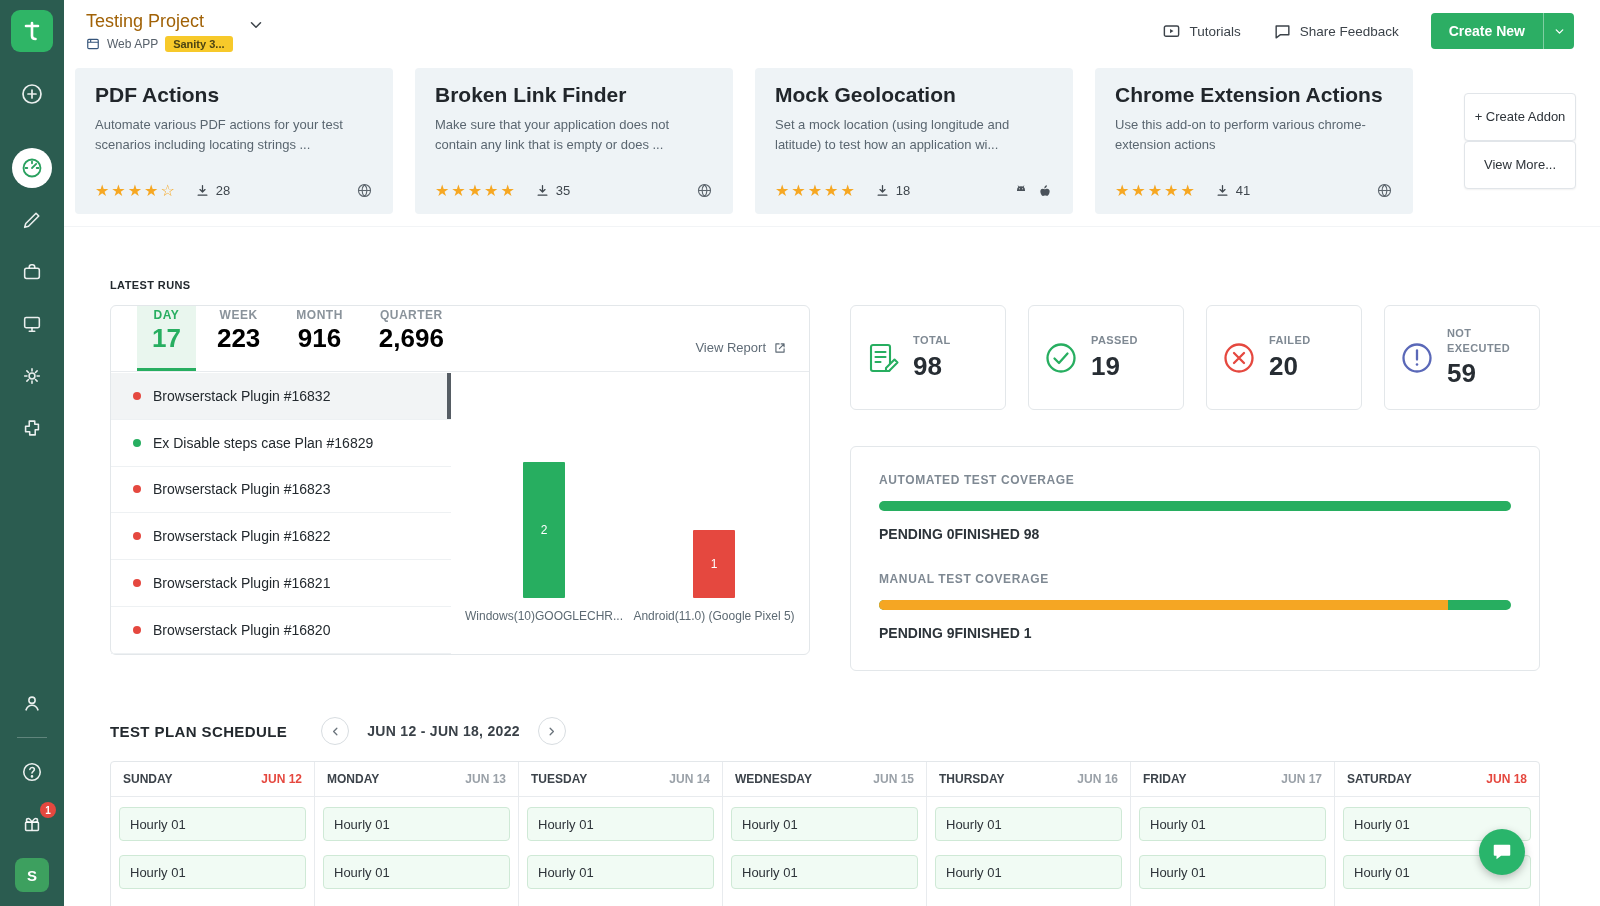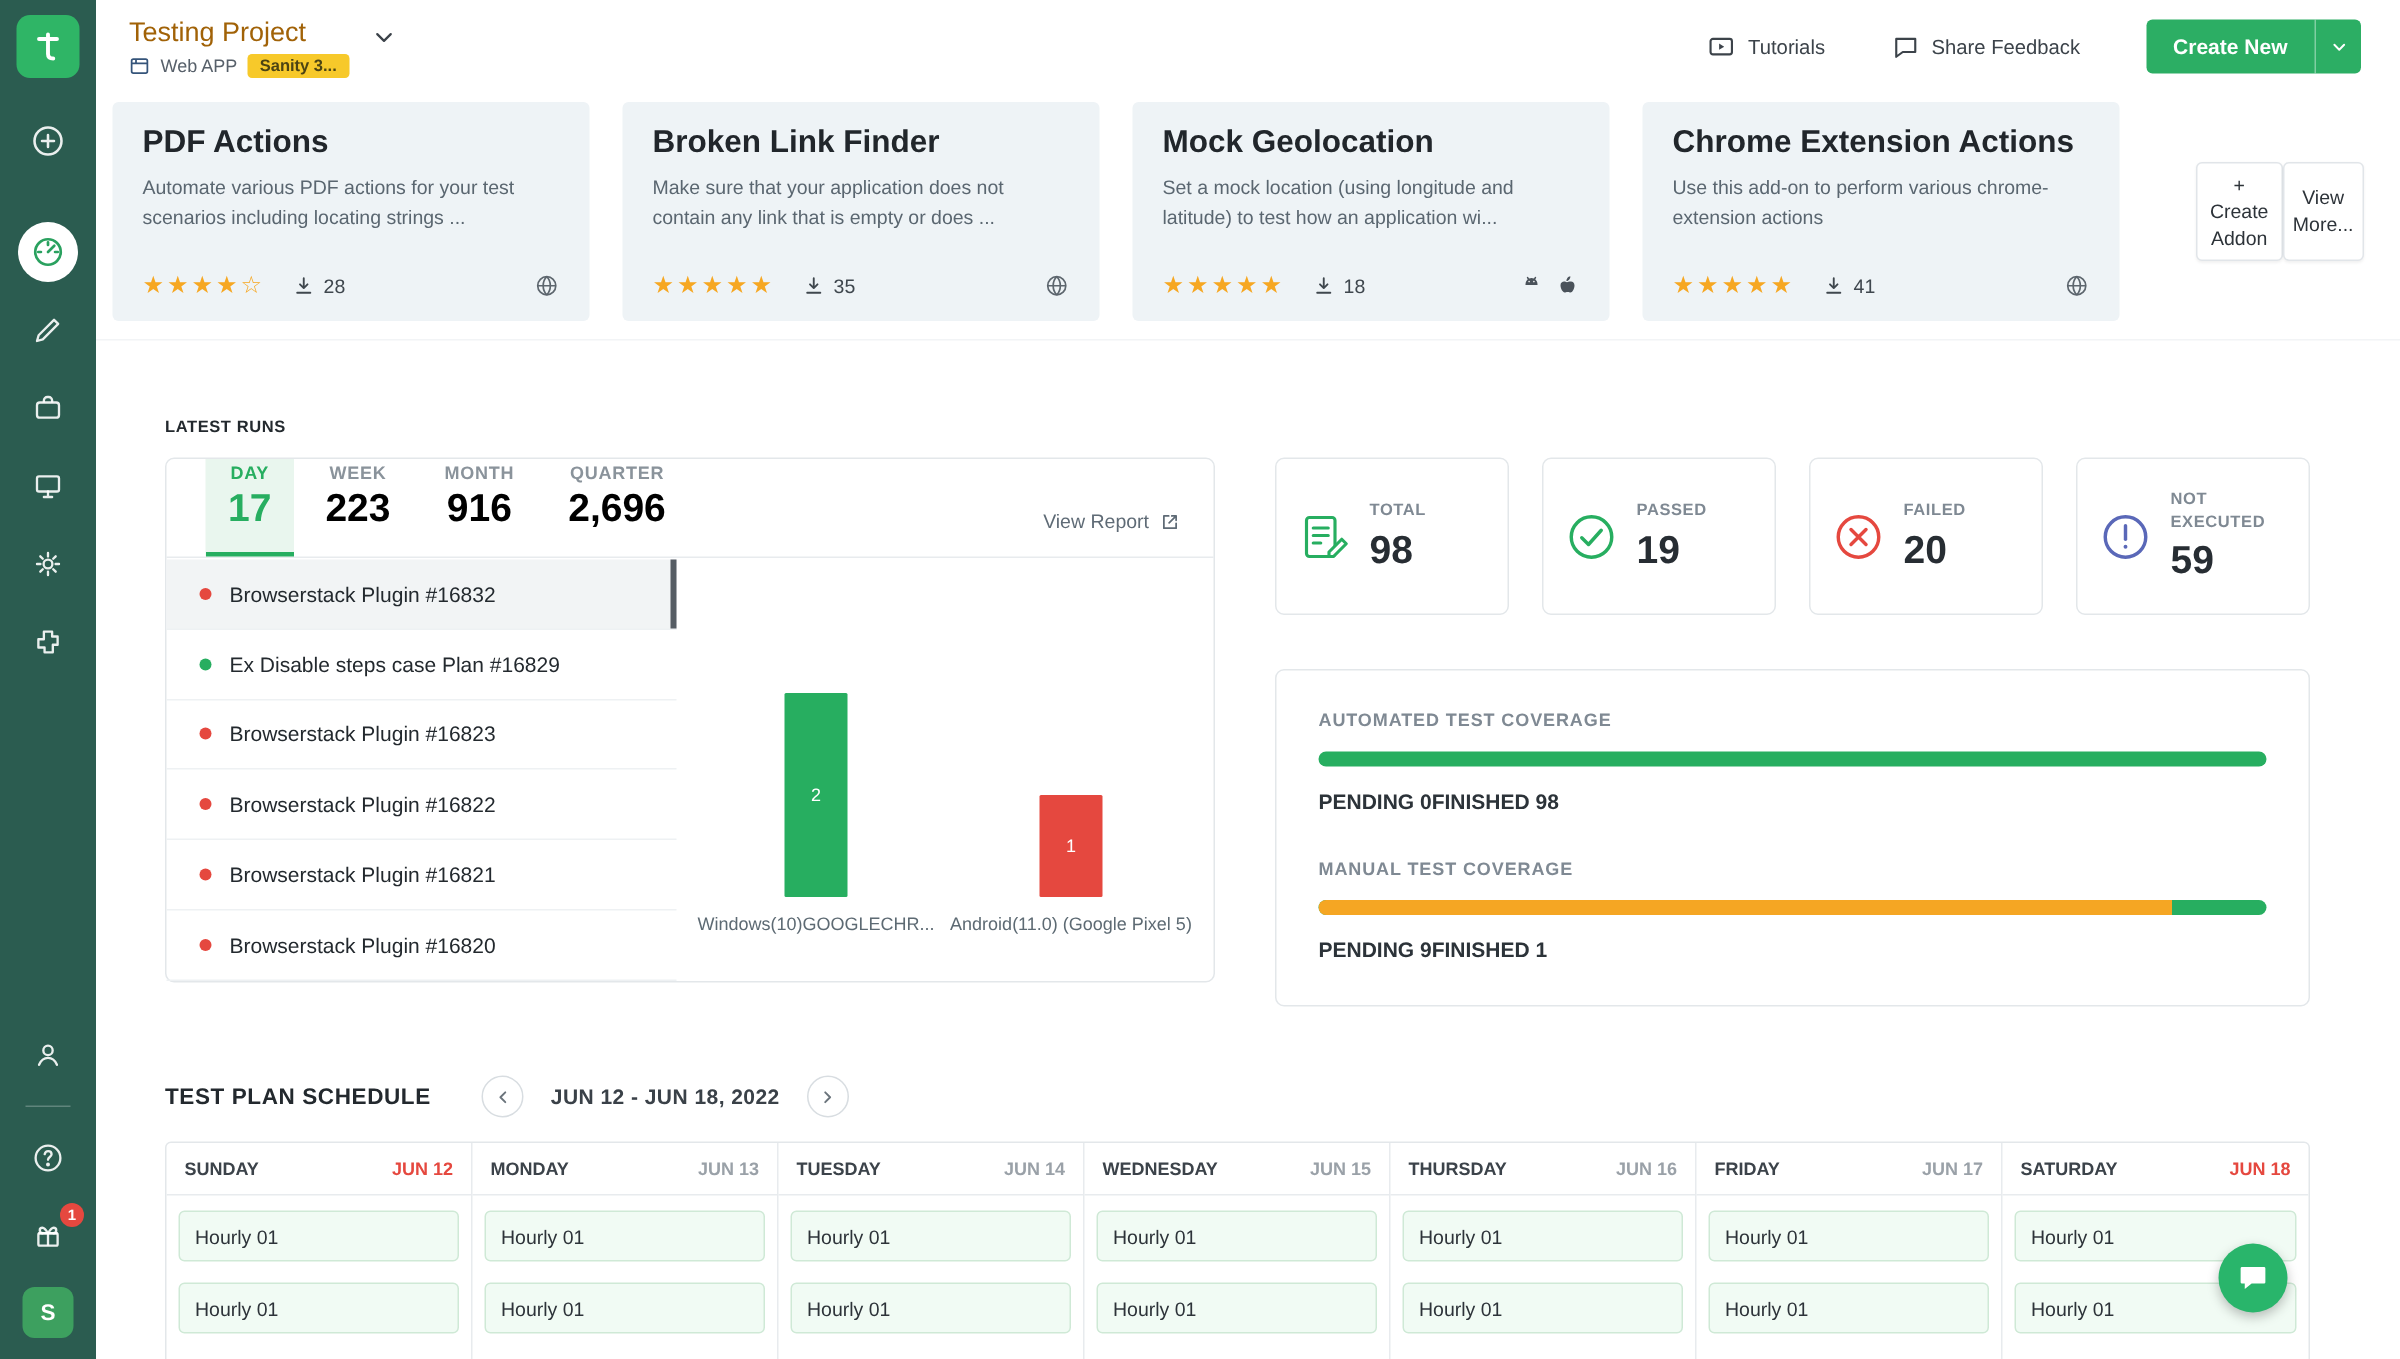--- a/index.html
+++ b/index.html
@@ -30,41 +30,41 @@
   .main{flex:1;display:flex;flex-direction:column;min-width:0}
 
   header{height:62px;display:flex;align-items:center;padding:0 26px 0 22px;flex-shrink:0}
   .proj-block{display:flex;align-items:center;gap:14px}
   .proj-name{font-size:18px;font-weight:400;color:#a16207}
   .proj-sub{display:flex;align-items:center;gap:7px;margin-top:4px}
   .proj-type{font-size:12px;color:#57606a}
   .proj-badge{background:#f7c92a;color:#4c4413;font-size:11px;font-weight:700;border-radius:3px;
     padding:2px 8px;cursor:pointer}
   .chev-btn{background:none;border:none;cursor:pointer;margin-top:-10px}
-  .hdr-right{margin-left:auto;display:flex;align-items:center;gap:44px}
+  .hdr-right{margin-left:auto;display:flex;align-items:center;gap:32px}
   .hdr-link{display:flex;align-items:center;gap:8px;font-size:13.5px;color:#3c434a;cursor:pointer;
     background:none;border:none;font-family:inherit}
   .create-new{display:flex;align-items:stretch;background:#2cae64;border-radius:4px;overflow:hidden;
     cursor:pointer;height:36px}
   .cn-label{display:flex;align-items:center;padding:0 18px;color:#fff;font-size:14px;font-weight:600}
   .cn-divider{width:1px;background:rgba(255,255,255,.4)}
   .cn-caret{display:flex;align-items:center;justify-content:center;width:30px}
 
   
   .addons-row{display:flex;align-items:center;padding:6px 12px 12px 11px;border-bottom:1px solid #f2f4f6;
     flex-shrink:0}
   .addon-card{width:318px;height:146px;background:#eef3f6;border-radius:4px;padding:15px 20px 14px;
     display:flex;flex-direction:column;margin-right:22px;cursor:pointer}
   .addon-title{font-size:21px;font-weight:600;color:#21262b;margin-bottom:8px;white-space:nowrap;overflow:hidden}
   .addon-desc{font-size:13px;color:#5a6670;line-height:1.5}
   .addon-foot{margin-top:auto;display:flex;align-items:center}
   .stars{color:#f6a722;font-size:16px;letter-spacing:2px}
   .dl{display:flex;align-items:center;gap:6px;margin-left:18px;font-size:13px;color:#3f474e}
   .platform{margin-left:auto;display:flex;align-items:center;gap:8px;color:#5d666e}
-  .addon-actions{margin-left:auto;margin-right:12px;display:flex;flex-direction:row;width:112px}
+  .addon-actions{margin-left:auto;margin-right:12px;display:flex;flex-direction:column;width:112px}
   .addon-btn{background:#fff;border:1px solid #e1e5e9;border-radius:4px;min-height:48px;font-size:13px;
     color:#2d3339;cursor:pointer;box-shadow:0 1px 2px rgba(0,0,0,.06);font-family:inherit;padding:6px;
     line-height:1.35}
 
   
   .content{flex:1;padding:52px 60px 0 46px;min-width:0}
   .section-title{font-size:11px;font-weight:700;letter-spacing:.4px;color:#23292e;margin-bottom:14px}
 
   .runs-layout{display:flex;gap:40px}
   .runs-card{width:700px;height:350px;border:1px solid #e3e7ea;border-radius:6px;position:relative;

